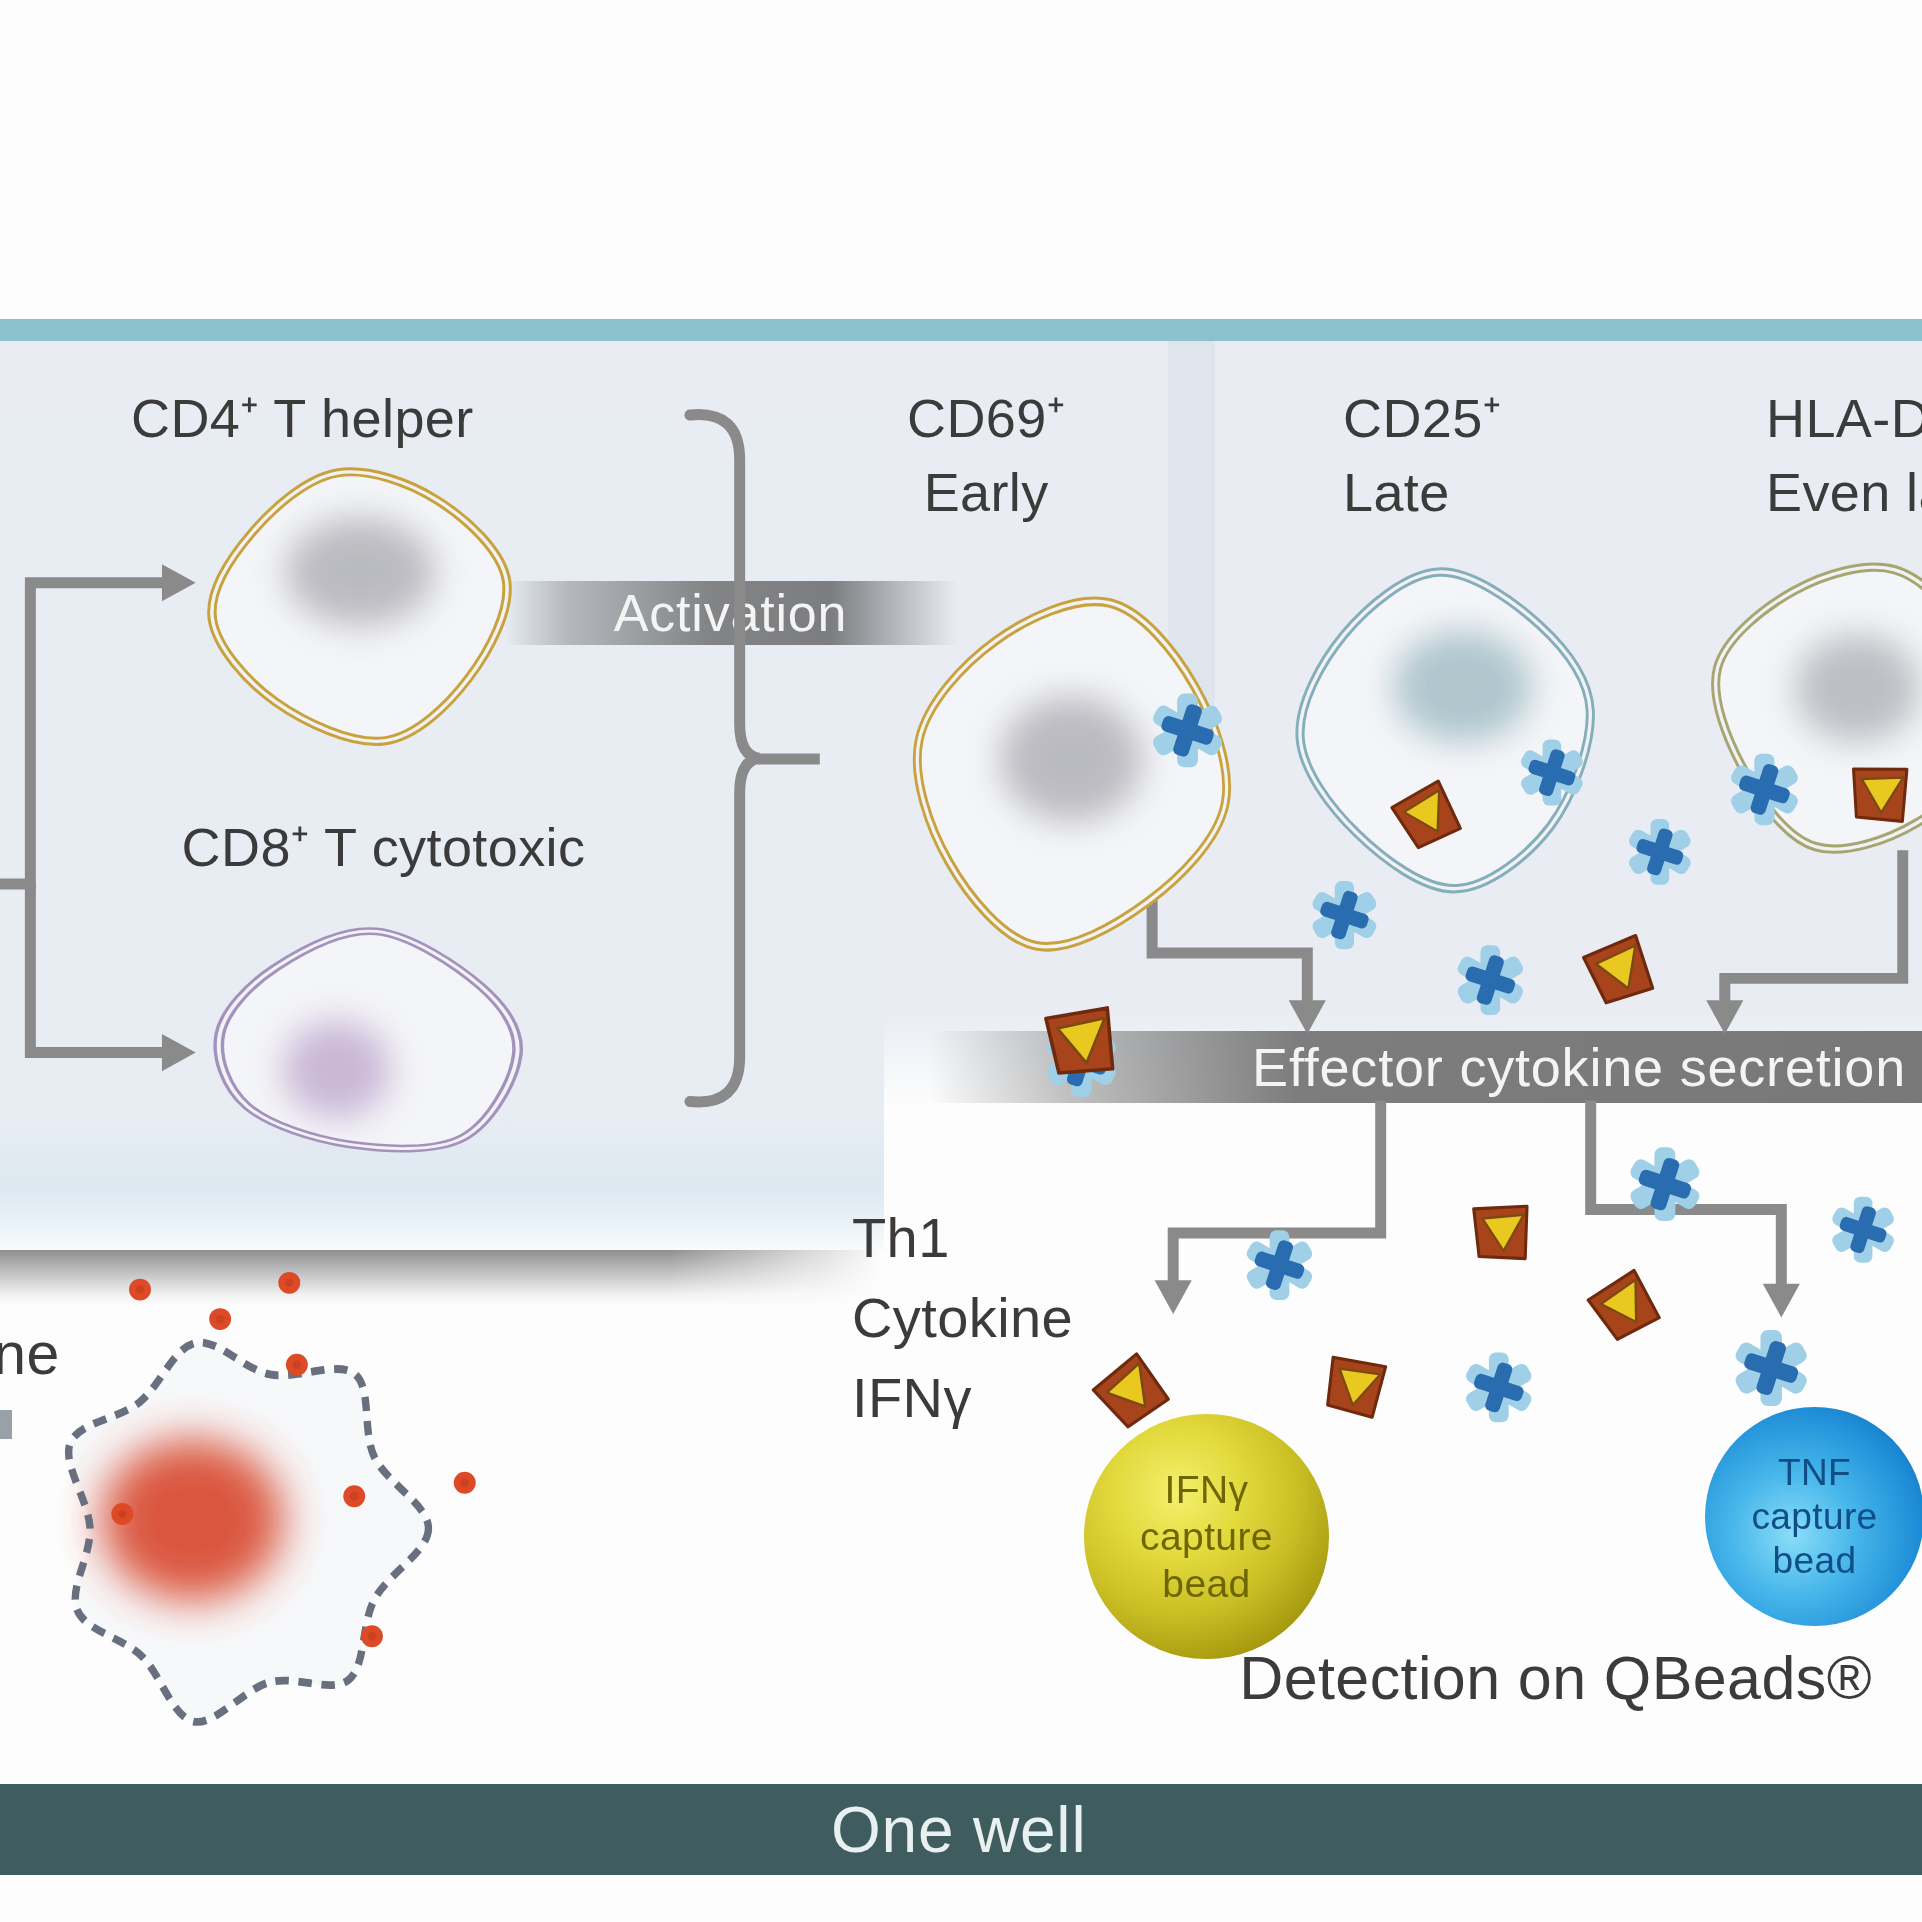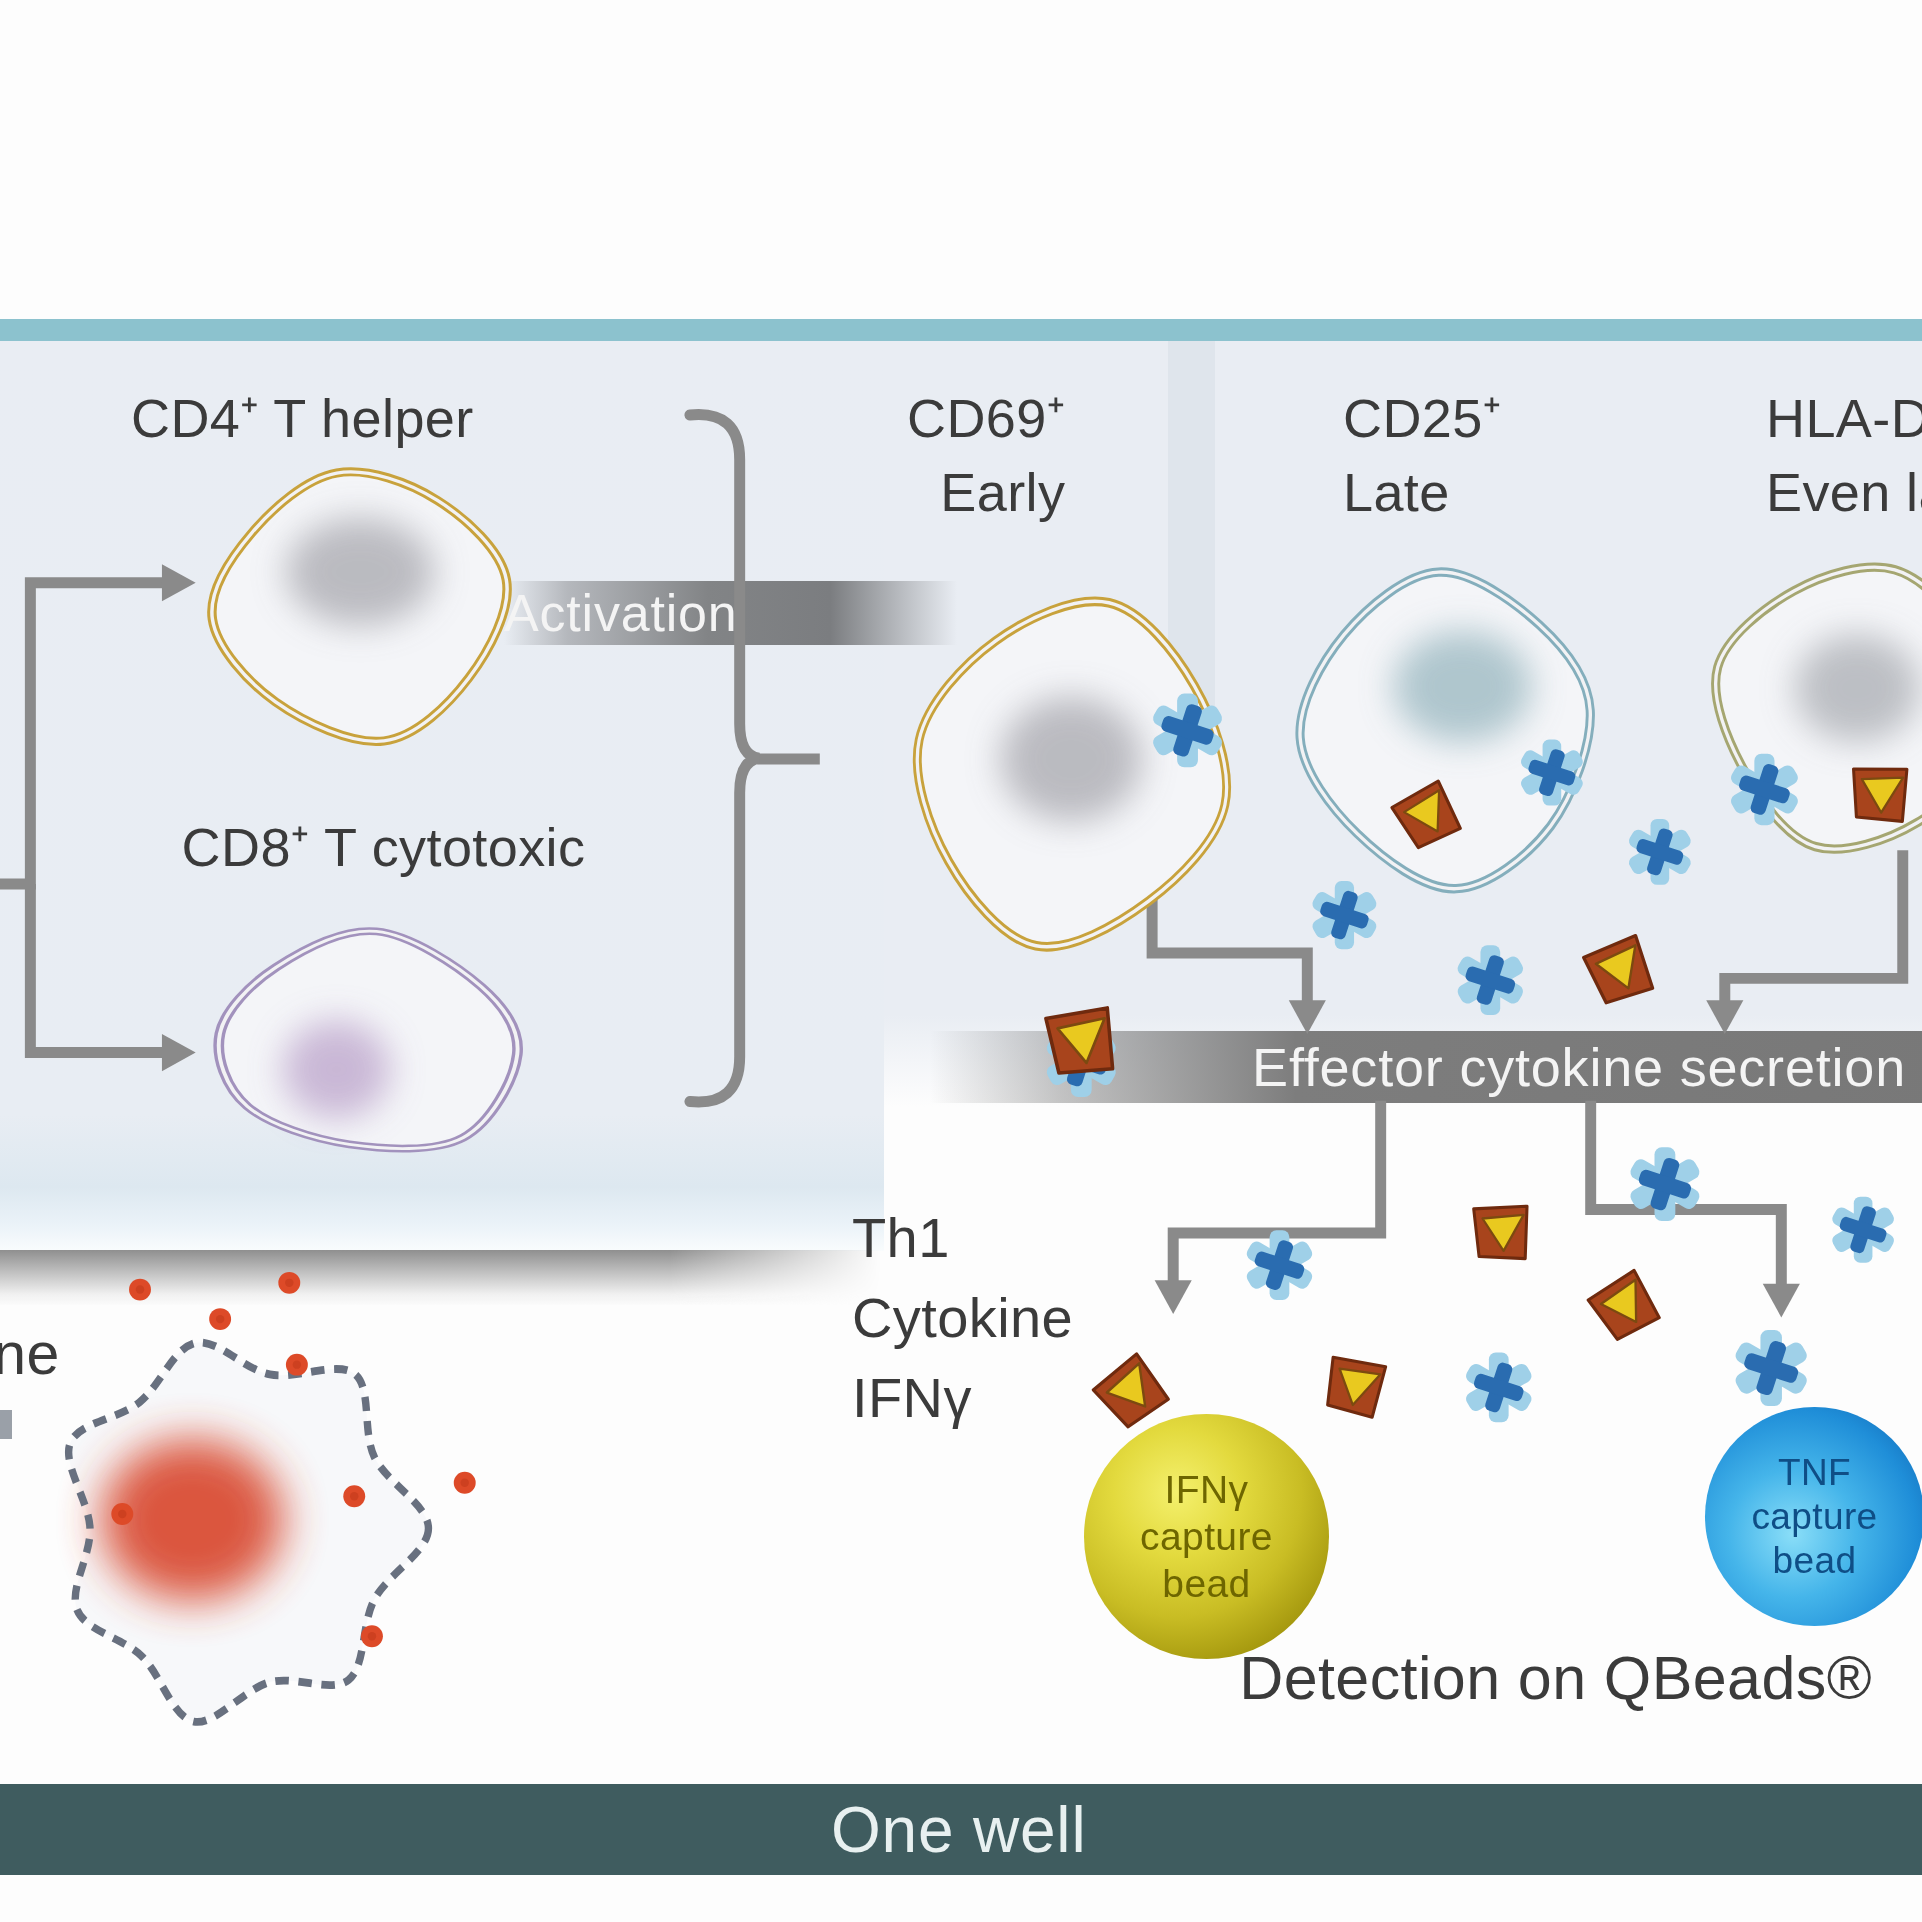--- a/index.html
+++ b/index.html
@@ -12,34 +12,34 @@
   #panel-b{left:884px;top:340px;width:1039px;height:767px;
      background:linear-gradient(180deg,#e9edf3 0%,#e9edf3 88%,rgba(233,237,243,0) 100%);}
   #teal-bar{left:0;top:319px;width:1923px;height:22px;background:#8cc2ce;}
   #column-divider{left:1168px;top:341px;width:47px;height:439px;background:rgba(175,186,198,0.16);}
   #fade-band{left:0;top:1250px;width:881px;height:56px;
      background:linear-gradient(180deg,#8f8f8f 0%,#c7c7c7 45%,#efefef 78%,rgba(255,255,255,0) 100%);
      -webkit-mask-image:linear-gradient(90deg,#000 76%,transparent 100%);
      mask-image:linear-gradient(90deg,#000 76%,transparent 100%);}
   #cutoff-mark{left:0;top:1410px;width:11.8px;height:29px;background:#9aa0a8;}
   
-  #activation-banner{left:504px;top:581px;width:453px;height:64px;display:flex;align-items:center;justify-content:flex-start;
+  #activation-banner{left:504px;top:581px;width:453px;height:64px;display:flex;align-items:center;justify-content:center;
      background:linear-gradient(90deg,rgba(150,155,160,0) 0%,rgba(138,140,144,0.55) 14%,#828486 45%,#7b7d80 72%,rgba(150,155,160,0) 100%);}
   #activation-banner span{color:#f4f4f4;font-size:52px;letter-spacing:0.8px;}
   #effector-banner{left:930px;top:1031px;width:1016px;height:72px;display:flex;align-items:center;justify-content:flex-end;
      padding-right:0;box-sizing:border-box;
      background:linear-gradient(90deg,rgba(125,125,125,0) 0%,rgba(125,125,125,0.45) 13%,#7d7d7d 36%,#787878 100%);}
   #effector-banner span{color:#f4f4f4;font-size:54px;letter-spacing:0.8px;margin-right:40px;}
   #one-well-bar{left:0;top:1784px;width:1923px;height:91px;background:#3f5c5f;display:flex;align-items:center;z-index:50;}
   #one-well-bar span{color:#e8f0f0;font-size:64px;letter-spacing:0.8px;margin-left:831px;}
   
   .lbl{font-size:54px;line-height:74px;letter-spacing:0.4px;color:#3b3b3b;white-space:nowrap;z-index:45;}
   #cd4-label{left:131px;top:381px;width:396px;text-align:left;}
   #cd8-label{left:164px;top:810px;width:439px;text-align:center;}
-  #cd69-label{left:907px;top:381px;text-align:right;}
+  #cd69-label{left:907px;top:381px;text-align:center;}
   #cd25-label{left:1343px;top:381px;text-align:left;}
   #hla-label{left:1766px;top:381px;text-align:left;}
   #th1-label{left:852px;top:1162px;width:287px;text-align:left;line-height:80px;font-size:56px;margin-top:36px;}
   #detection-label{left:1197px;top:1641px;width:675px;text-align:right;font-size:61px;}
   #ne-label{left:-6.7px;top:1317px;font-size:59px;}
   
   .bead{border-radius:50%;display:flex;flex-direction:column;align-items:center;justify-content:center;z-index:30;}
   .bead div{font-size:39px;line-height:47px;letter-spacing:0.4px;}
   #ifng-bead{left:1084px;top:1414px;width:245px;height:245px;
      background:radial-gradient(circle at 38% 32%, #f4f06d 0%, #e3da3e 28%, #c9bd24 55%, #9a8d08 85%, #7c7200 100%);}

